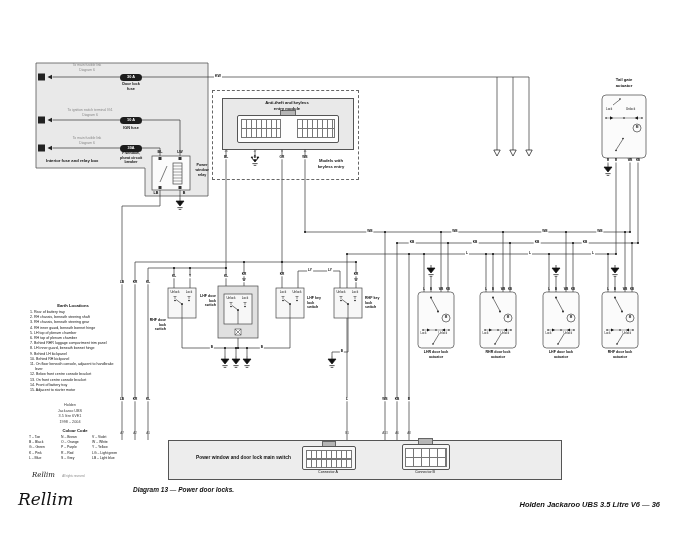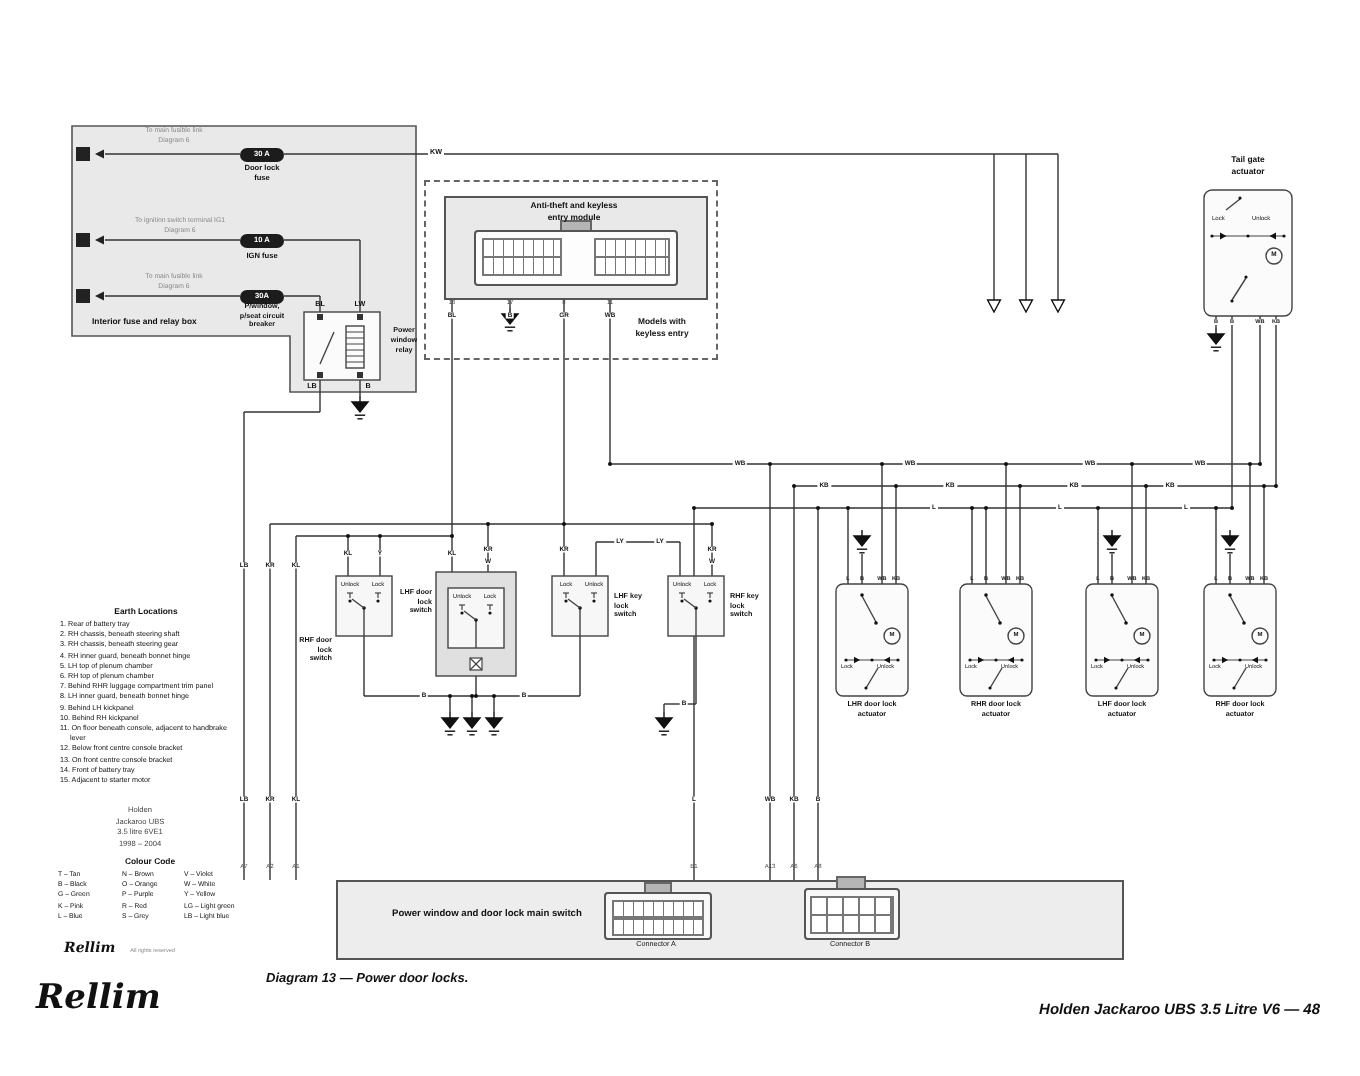--- a/index.html
+++ b/index.html
@@ -23,21 +23,21 @@
   .cells{position:absolute;border:0.5px solid #777;
          background:repeating-linear-gradient(90deg,#fff 0 4.4px,#777 4.4px 5px)}
   .cellsB{position:absolute;border:0.5px solid #777;
          background:repeating-linear-gradient(90deg,#fff 0 7px,#777 7px 8px)}
   .tab{position:absolute;background:#b5b5b5;border:0.5px solid #666}
   .conn{position:absolute;border:0.8px solid #555;background:#f8f8f8;border-radius:2px}
   .list{position:absolute;left:30px;top:310px;width:90px}
   .li{font-size:3.6px;line-height:1.45;padding-left:5px;text-indent:-5px}
   .ccgrid{position:absolute;left:29px;top:435px;width:94px;display:grid;
           grid-template-columns:32px 31px 31px;font-size:3.4px;line-height:5.2px}
-  .logo{font-family:"DejaVu Serif",serif;font-style:italic;font-weight:bold}
+  .logo{font-family:"DejaVu Serif",serif;font-style:italic;font-weight:normal}
   svg.layer{position:absolute;left:0;top:0}
 </style>
 </head>
 <body>
 
 <svg class="layer" width="680" height="538" viewBox="0 0 680 538">
   <defs>
     <g id="earth" stroke="#111" stroke-width="0.7" fill="#111">
       <line x1="0" y1="0" x2="0" y2="3"></line>
       <path d="M-4,3 L4,3 L0,8 Z"></path>
@@ -482,13 +482,13 @@
   <span>S – Grey</span>
   <span>LB – Light blue</span>
 </div>
 <div class="t" style="left:32px;top:463px">
   <span class="logo" style="font-size:7px">Rellim</span>
   <span class="f28 g" style="margin-left:3px">All rights reserved</span>
 </div>
 
 <span class="t logo" style="left:18px;top:490px;font-size:17px">Rellim</span>
 <span class="t b i f65" style="left:133px;top:486px">Diagram 13 — Power door locks.</span>
-<span class="t b i f75" style="right:20px;top:501px">Holden Jackaroo UBS 3.5 Litre V6 — 48</span>
+<span class="t b i f75" style="right:20px;top:501px">Holden Jackaroo UBS 3.5 Litre V6 — 36</span>
 
 </body></html>

